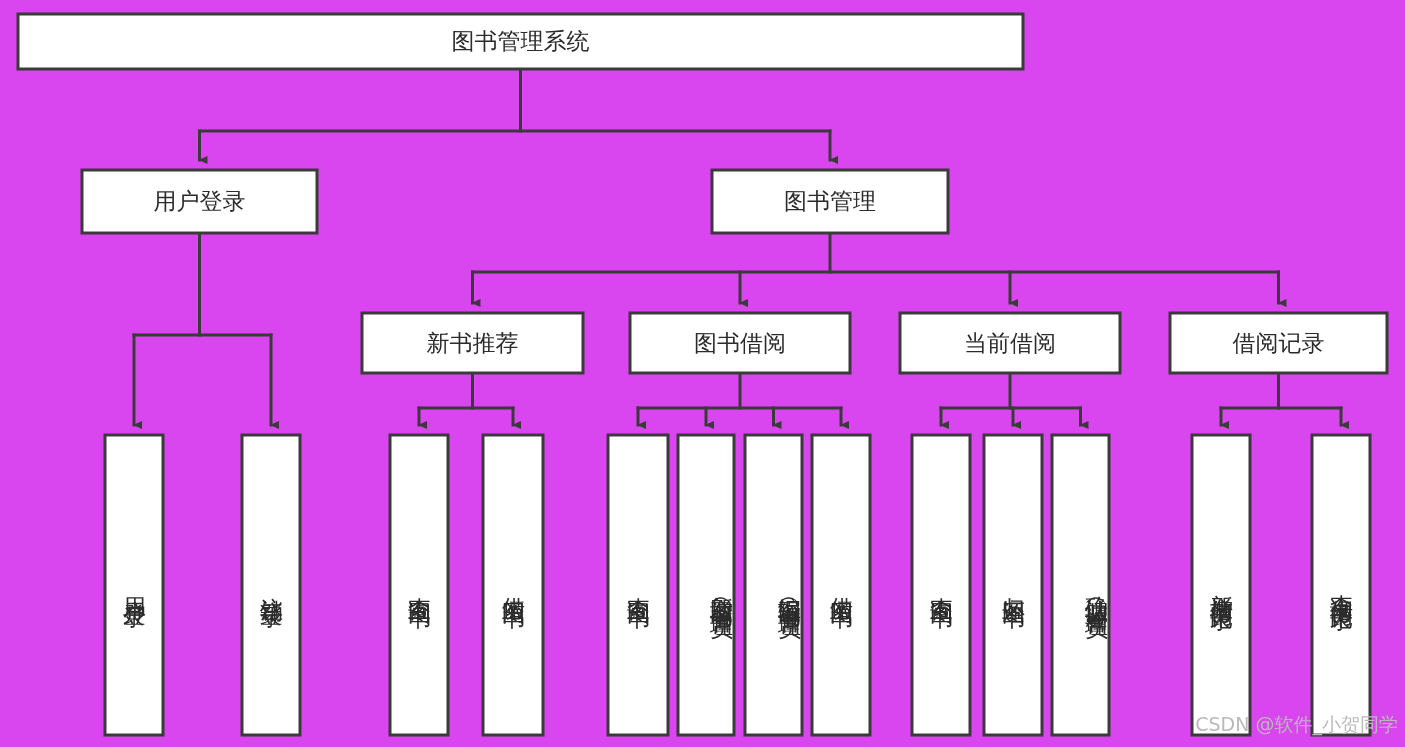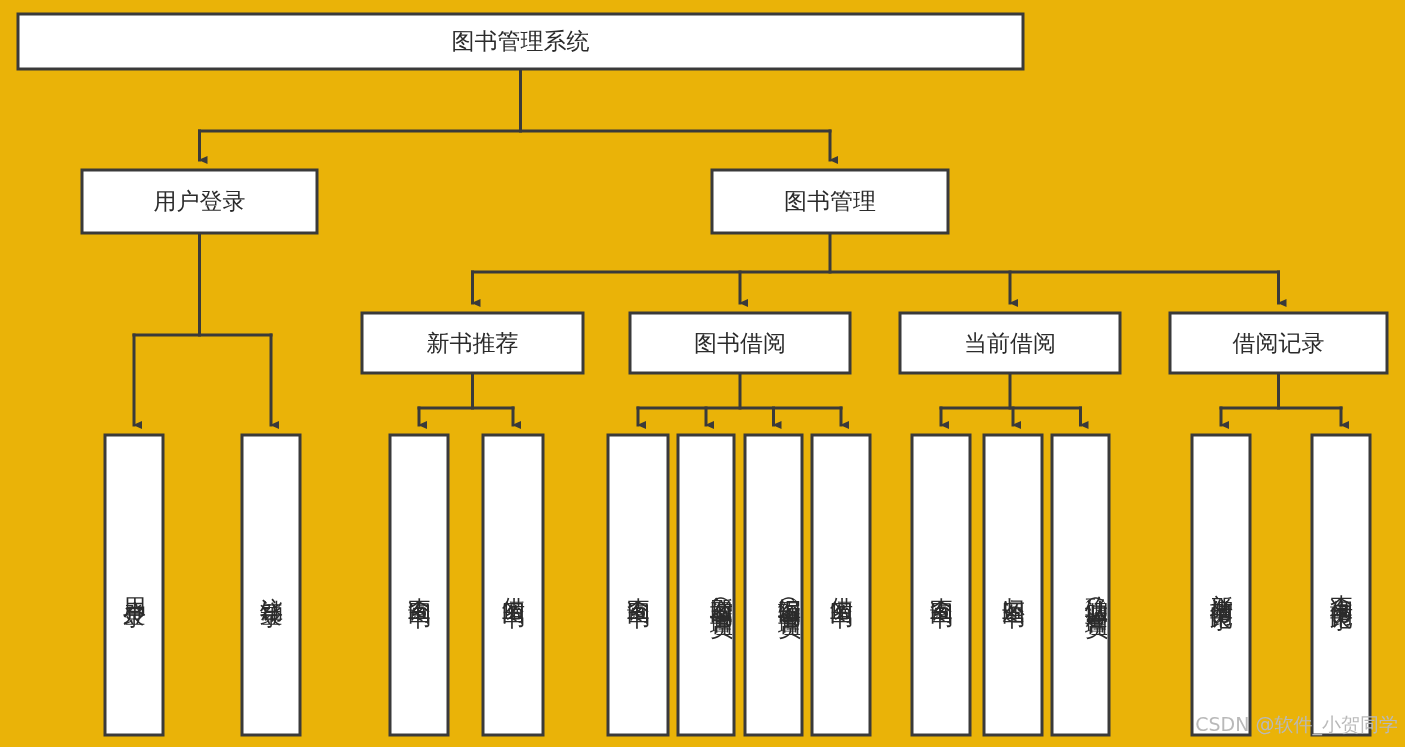--- a/index.html
+++ b/index.html
@@ -10,21 +10,21 @@
   body {
     width: 1405px;
     height: 747px;
     font-family: "DejaVu Sans", "Liberation Sans", sans-serif;
     overflow: hidden;
   }
   #diagram-root {
     position: relative;
     width: 1405px;
     height: 747px;
-    background: #eab308;
+    background: #d946ef;
   }
   svg#diagram-svg {
     position: absolute;
     top: 0;
     left: 0;
     width: 1405px;
     height: 747px;
   }
   .node-rect {
     fill: #ffffff;

